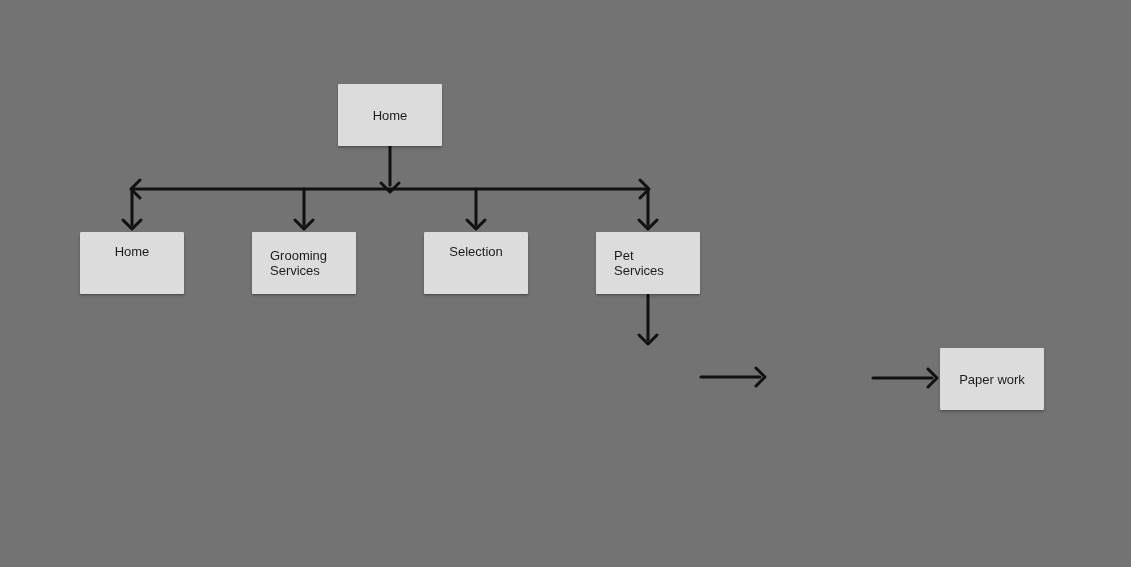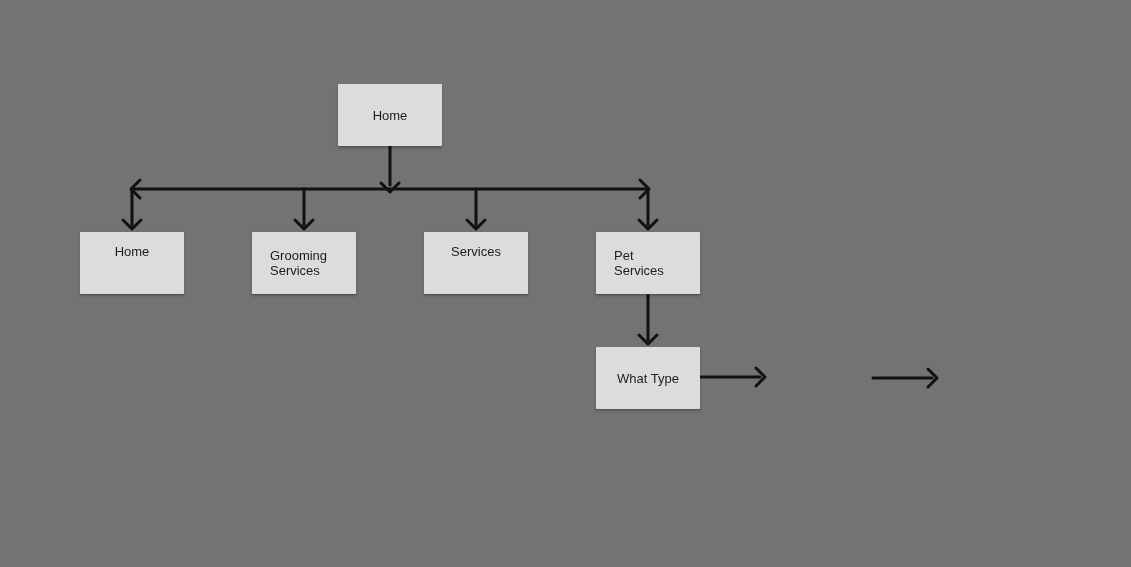--- a/index.html
+++ b/index.html
@@ -123,26 +123,26 @@
 
   <div class="node txt-top" style="left:80px; top:232px;">
     <span>Home</span>
   </div>
 
   <div class="node txt-wrap" style="left:252px; top:232px;">
     <span class="wrap-inner">Grooming Services</span>
   </div>
 
   <div class="node txt-top" style="left:424px; top:232px;">
-    <span>Services</span>
+    <span>Selection</span>
   </div>
 
   <div class="node txt-wrap" style="left:596px; top:232px;">
     <span class="wrap-inner">Pet Services</span>
   </div>
 
-  <div class="node txt-center" style="left:596px; top:347px;">
-    <span>What Type</span>
-  </div>
 
 
+  <div class="node txt-center" style="left:940px; top:348px;">
+    <span>Paper work</span>
+  </div>
 
 </div>
 
 </body></html>

